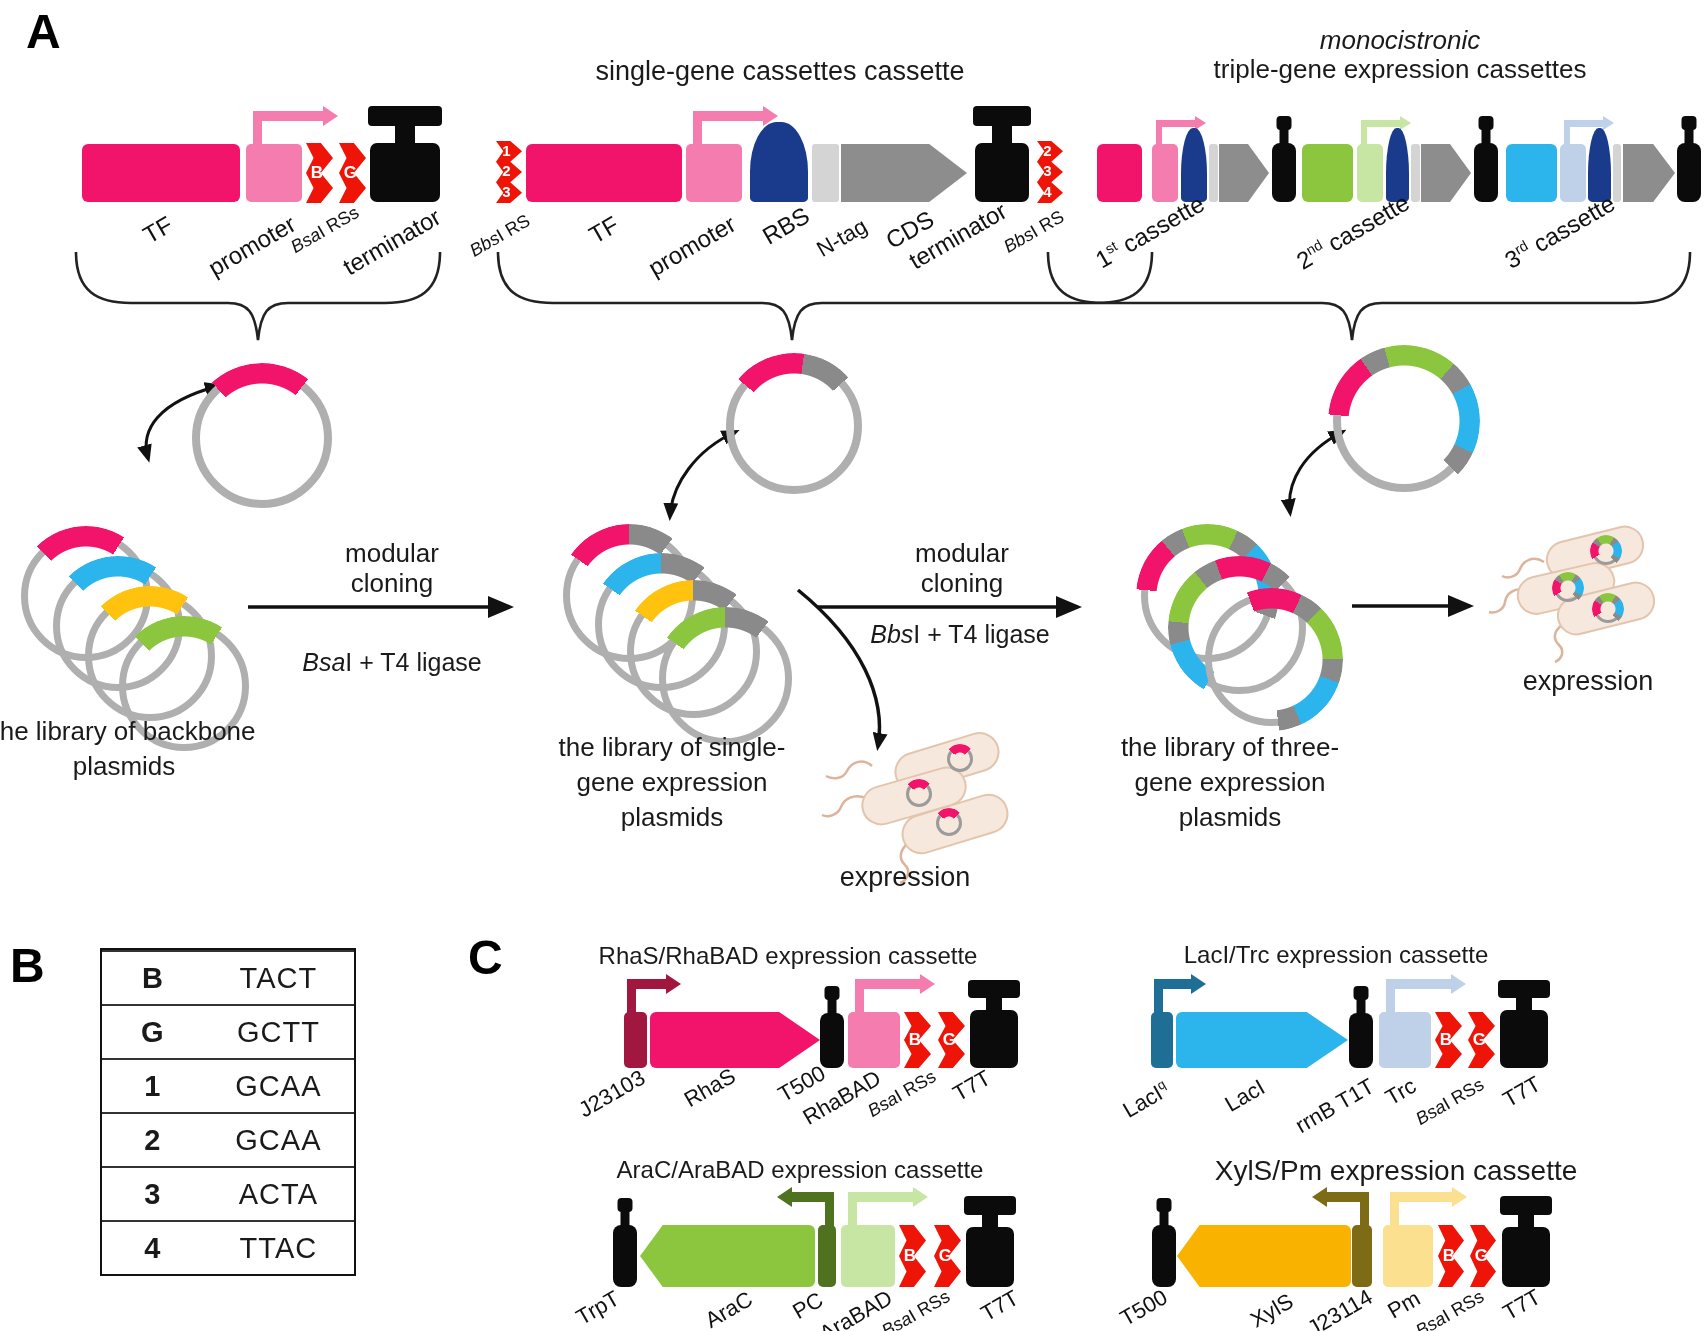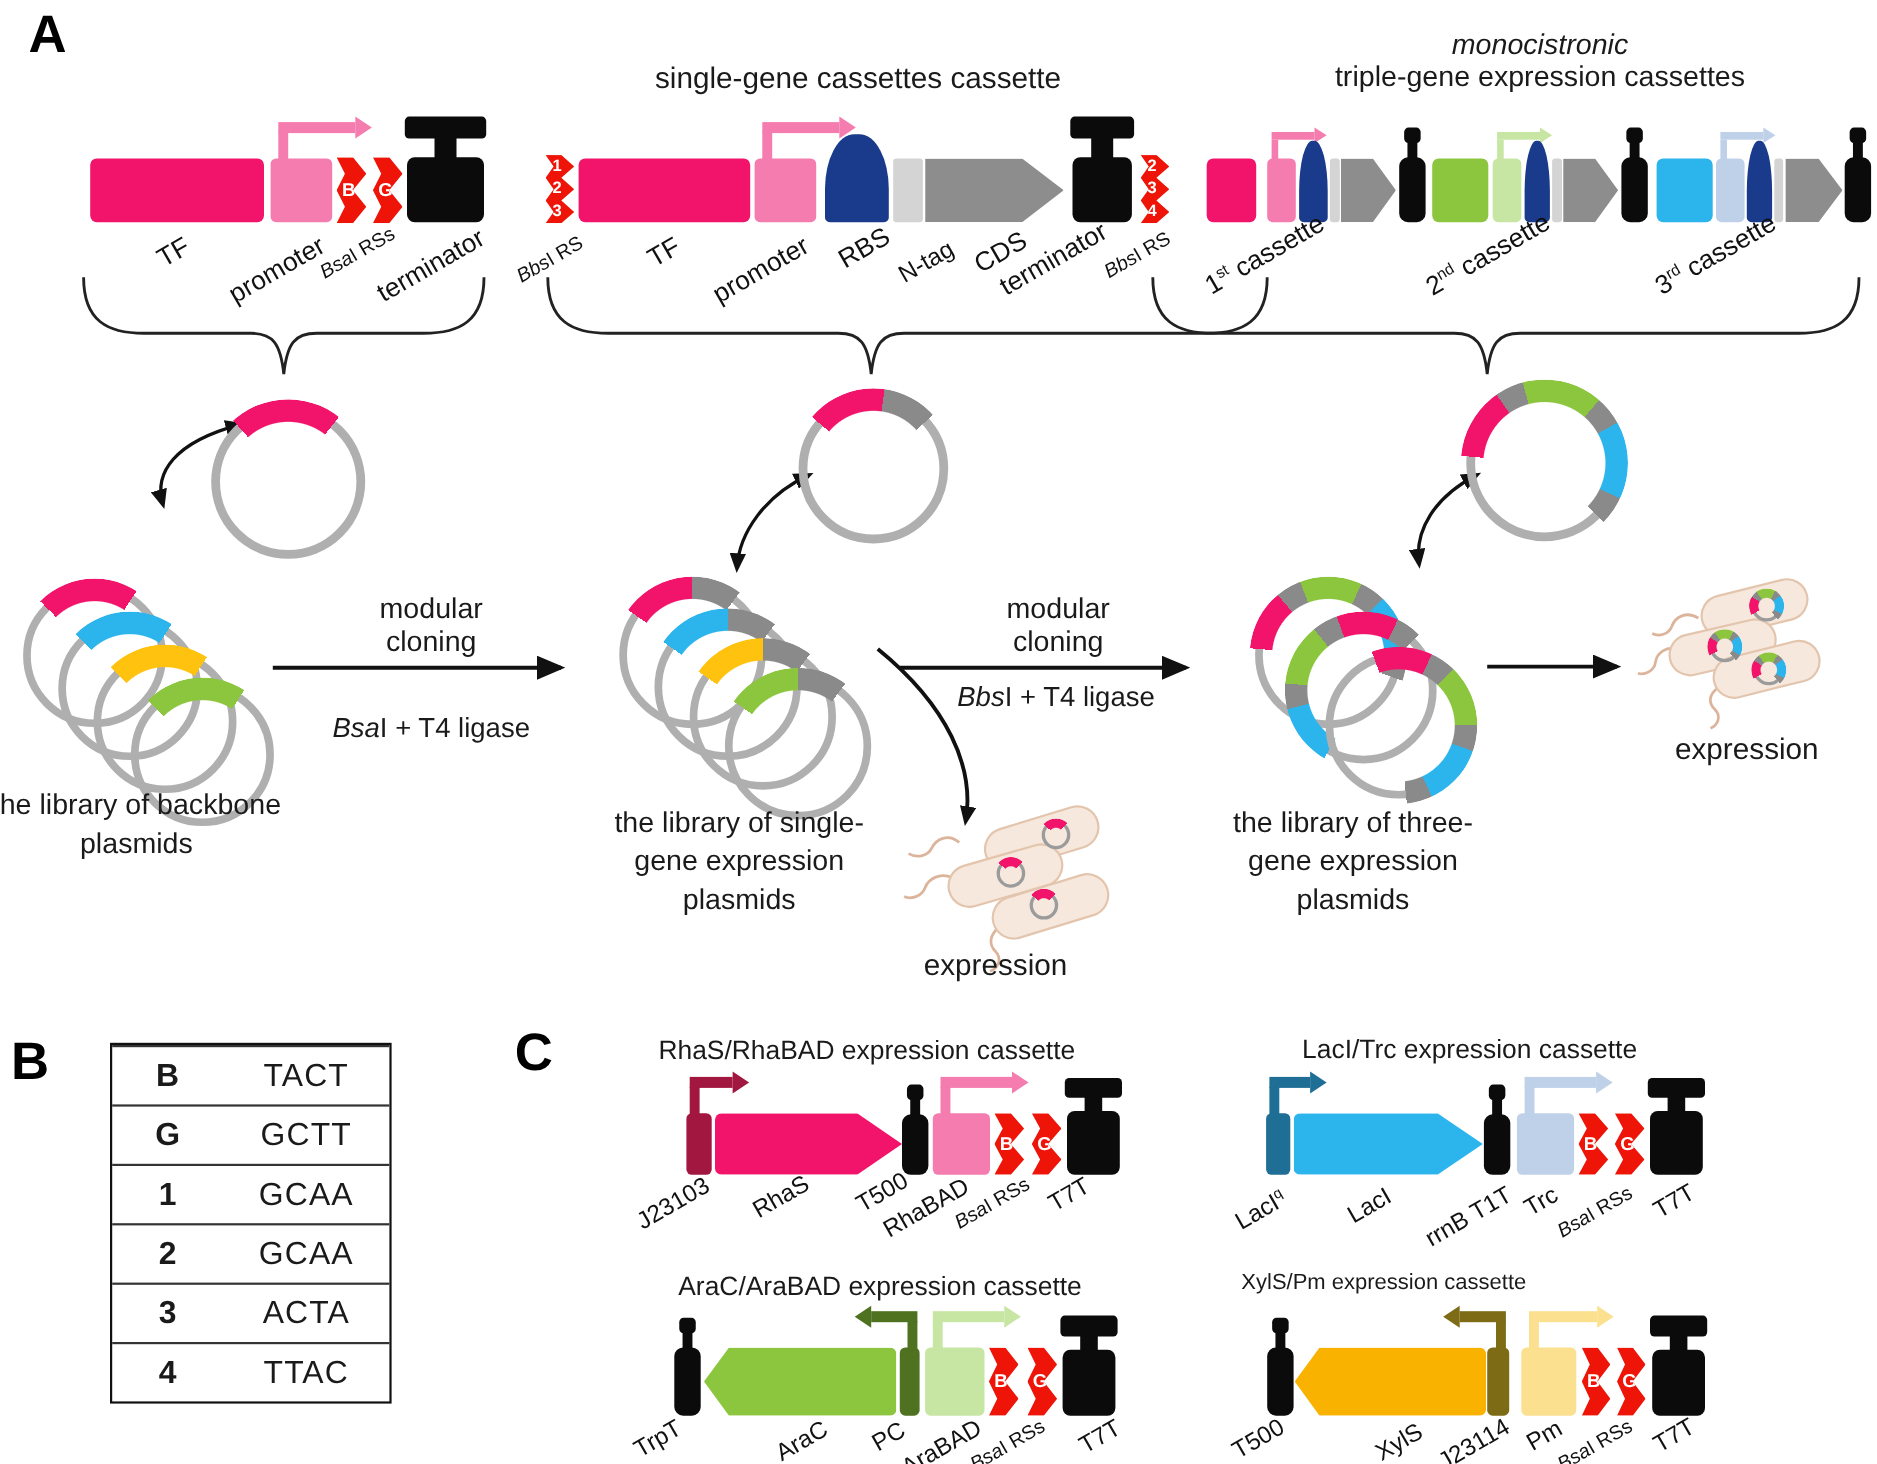--- a/index.html
+++ b/index.html
@@ -489,21 +489,21 @@
       <div class="tstem" style="top:17px;height:16px;width:16px;"></div>
       <div class="tbase" style="top:31px;"></div>
     </div>
   <div class="rlab c-lab" style="left:598px;top:1308px;">TrpT</div>
   <div class="rlab c-lab" style="left:729px;top:1310px;">AraC</div>
   <div class="rlab c-lab" style="left:808px;top:1306px;">PC</div>
   <div class="rlab c-lab" style="left:856px;top:1316px;">AraBAD</div>
   <div class="rlab small" style="left:916px;top:1314px;"><i>Bsa</i><span>I RSs</span></div>
   <div class="rlab c-lab" style="left:1000px;top:1306px;">T7T</div>
 
-  <div class="ctext" style="left:1258px;top:1155px;font-size:20px;">XylS/Pm expression cassette</div>
+  <div class="ctext" style="left:1396px;top:1155px;font-size:28px;">XylS/Pm expression cassette</div>
   <div class="term sm" style="left:1152px;top:1198px;width:24px;height:89px;">
     <div class="tcap"></div>
       <div class="tstem"></div>
       <div class="tbase"></div>
     </div>
   <div class="gene-l" style="left:1177px;top:1225px;width:174px;height:62px;background:var(--amber);"></div>
   <div class="promoter rev" style="left:1352px;top:1225px;width:20px;height:62px;--c:var(--olive);--armw:210%;">
     <div class="pbox"></div>
       <div class="pstem"></div>
       <div class="parm">

